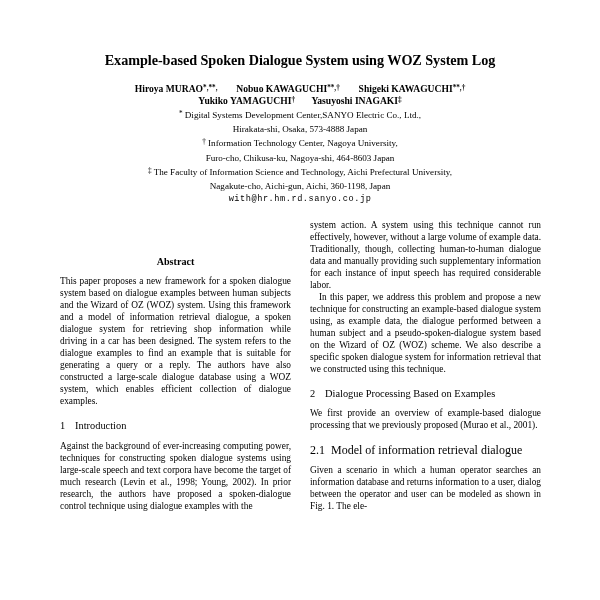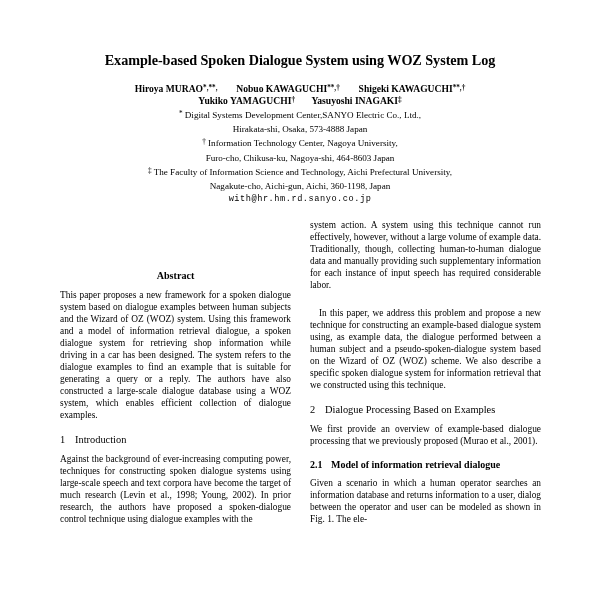--- a/index.html
+++ b/index.html
@@ -87,36 +87,36 @@
   }
 
   p.body {
     font-size: 9.35px;
     line-height: 1.285;
     text-align: justify;
     text-justify: inter-word;
     margin: 0;
     hyphens: manual;
   }
-  p.body + p.body { margin-top: 16px; }
+  p.body + p.body { margin-top: 0; }
   p.indent { text-indent: 9px; }
 
   h2.sec {
     font-size: 10.4px;
     font-weight: normal;
     margin: 13px 0 7px 0;
     line-height: 1.2;
   }
   h2.sec .num {
     display: inline-block;
     min-width: 15px;
   }
   h3.subsec {
-    font-size: 10px;
-    font-weight: bold;
+    font-size: 12px;
+    font-weight: normal;
     margin: 12px 0 6px 0;
     line-height: 1.2;
   }
   h3.subsec .num {
     display: inline-block;
     min-width: 21px;
   }
   .spacer-sm { height: 7px; }
 </style>
 </head>

